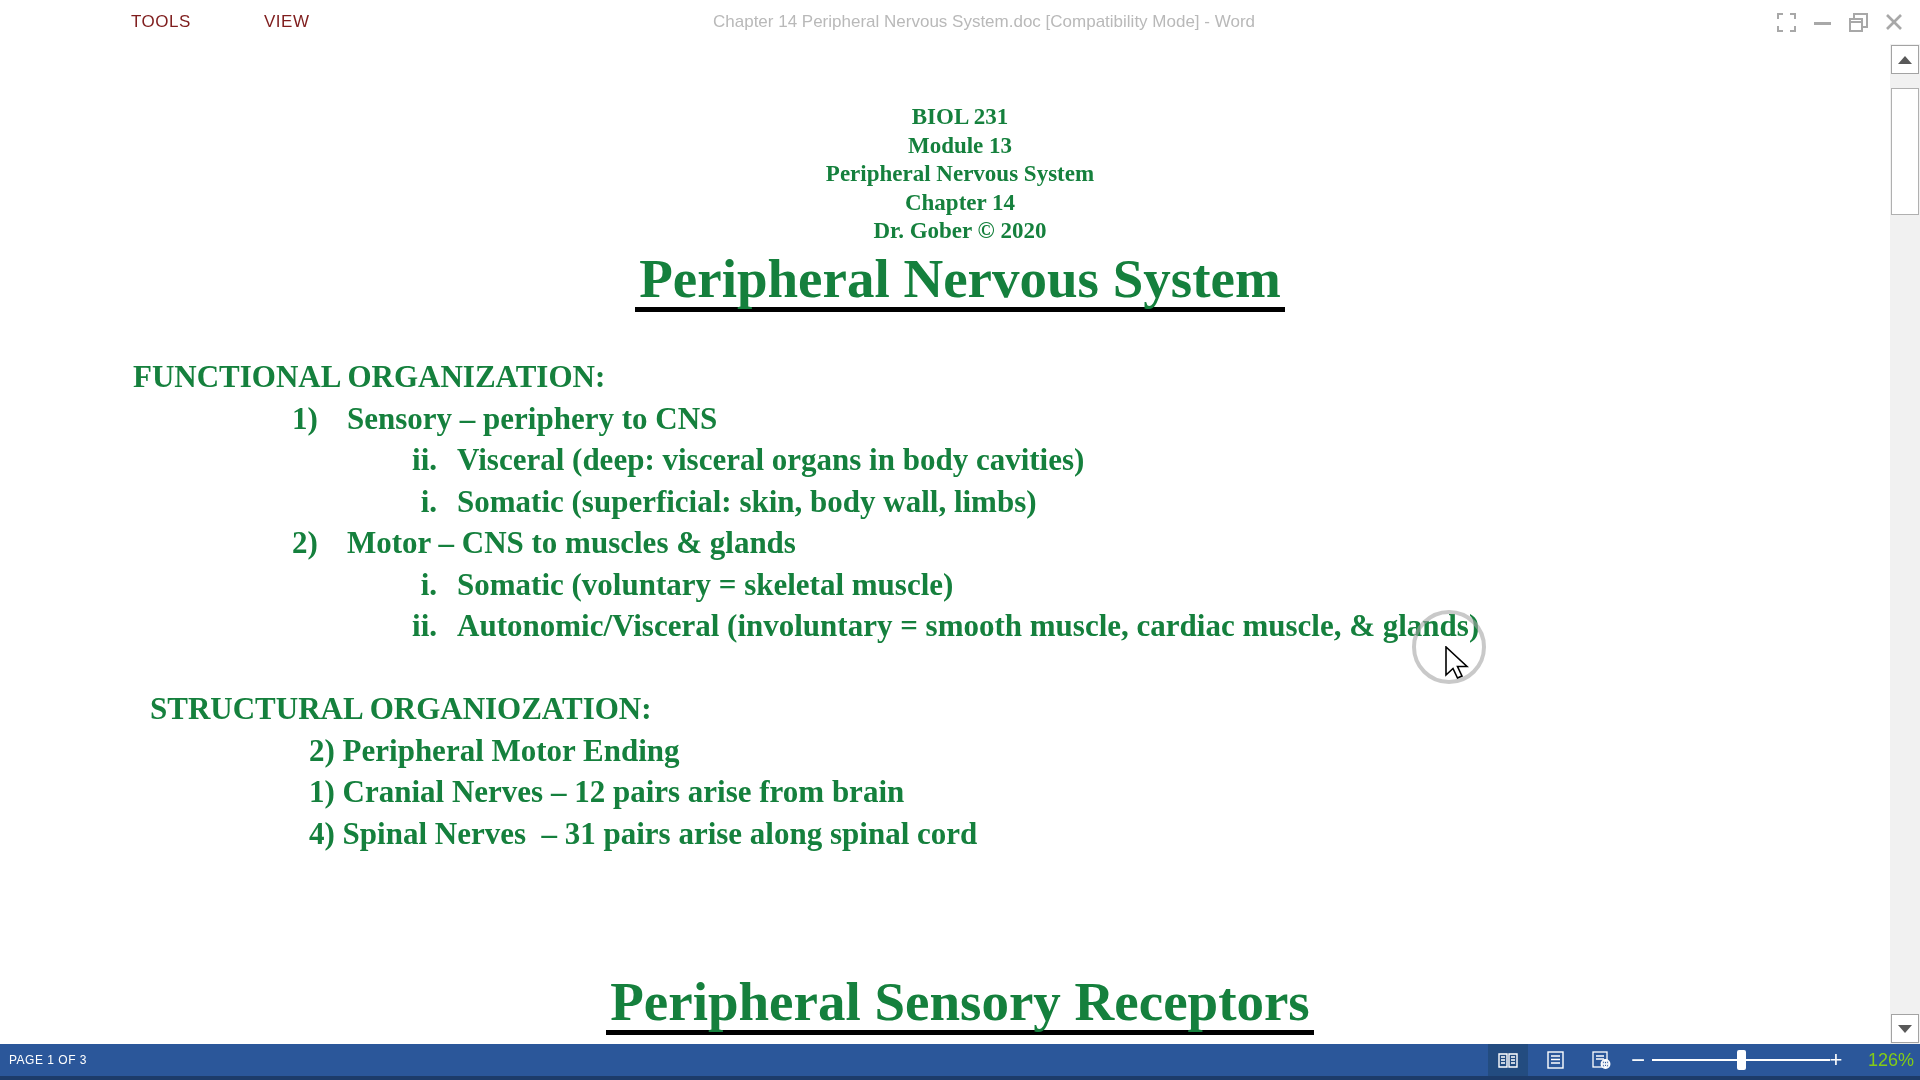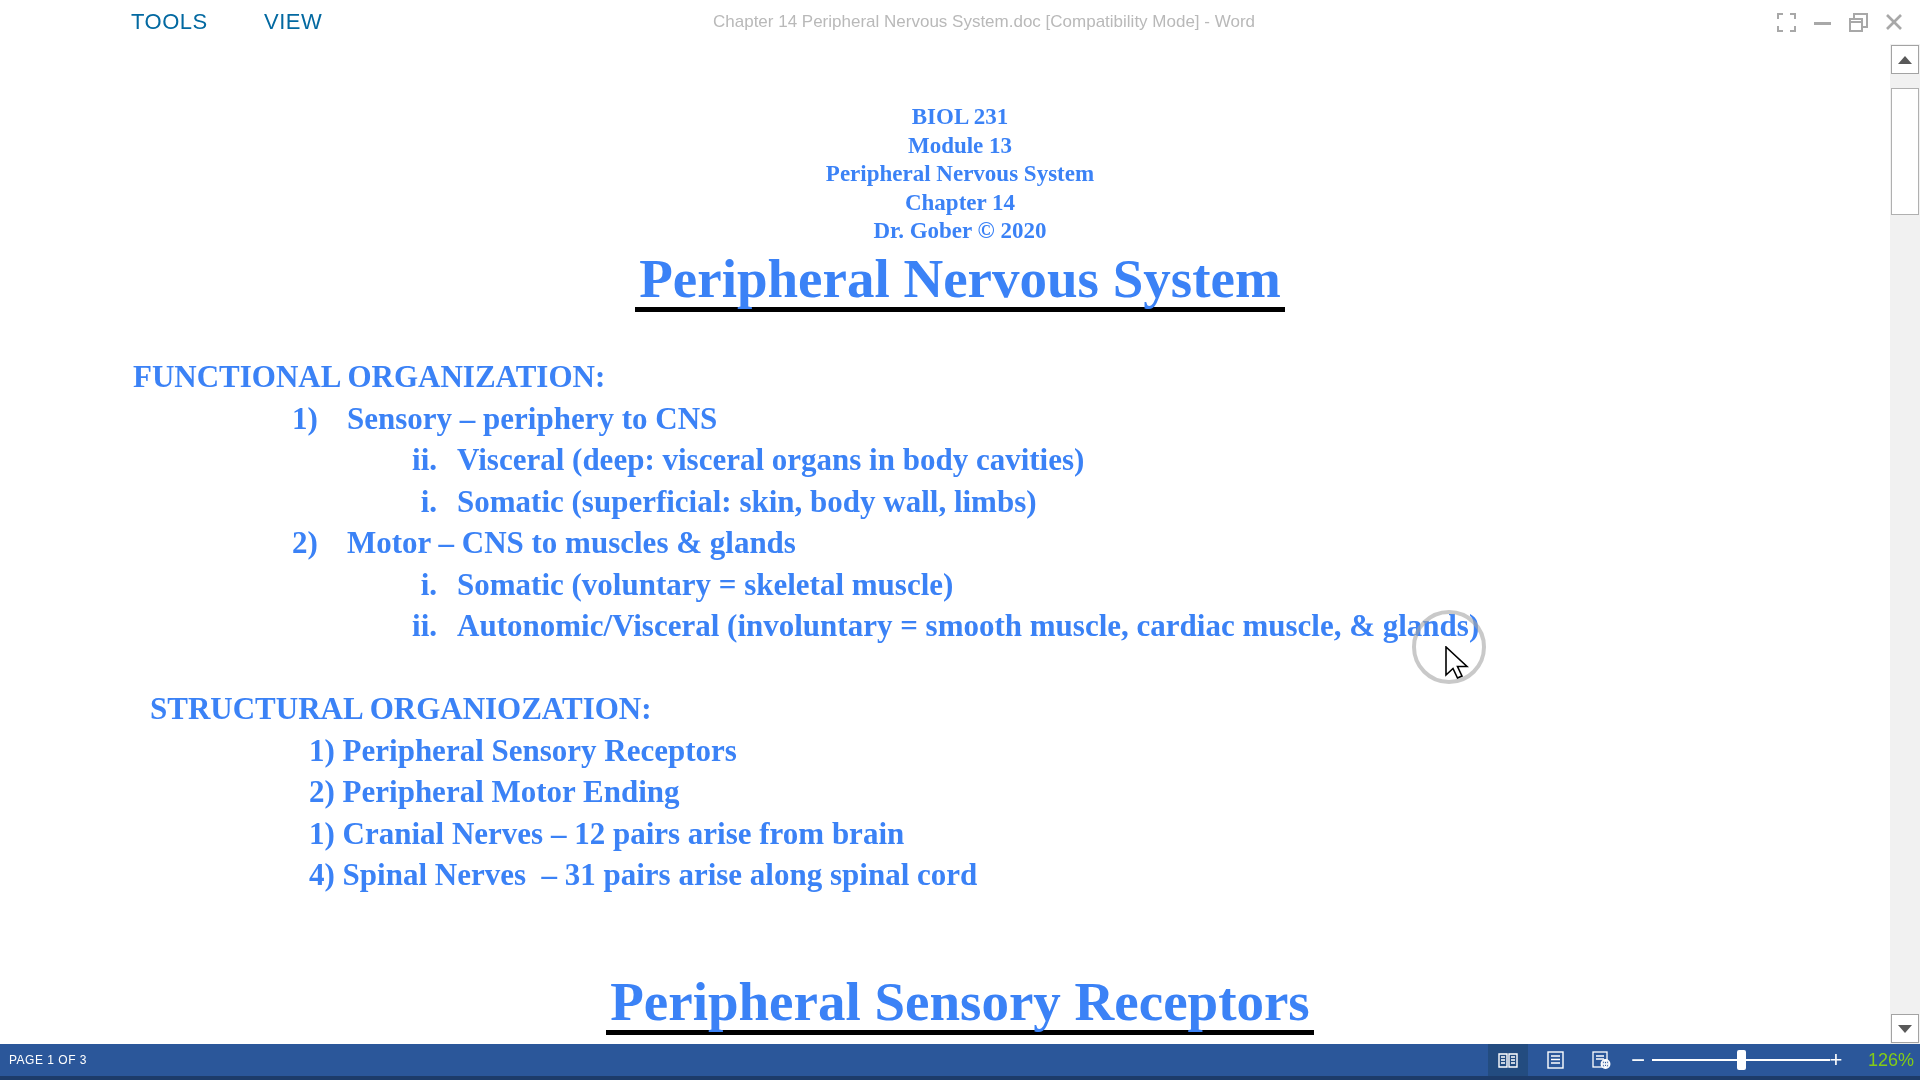--- a/index.html
+++ b/index.html
@@ -6,34 +6,34 @@
   html,body { width:1920px; height:1080px; overflow:hidden; background:#fff;
               font-family:"Liberation Sans", sans-serif; }
   .stage { position:relative; width:1920px; height:1080px; background:#fff; }
 
   
   .titlebar { position:absolute; top:0; left:0; width:1920px; height:44px; background:#fff; }
   .tab-file { position:absolute; left:0; top:0; width:103px; height:44px; background:#2b579a;
               color:#fff; font-size:17px; display:flex; align-items:center; justify-content:center;
               letter-spacing:.5px; cursor:default;margin-top:46px; }
   .tab-ghost { position:absolute; top:0; height:44px; display:flex; align-items:center;
-               color:#0369a1; font-size:22px; letter-spacing:.5px; }
+               color:#7f1d1d; font-size:17px; letter-spacing:.5px; }
   .tab-tools { left:131px; }
   .tab-view  { left:264px; }
   .win-title { position:absolute; left:0; top:0; width:1920px; height:44px; display:flex;
                align-items:center; justify-content:center; color:#b9b9b9; font-size:17px;
                pointer-events:none;margin-left:24px; }
   .win-controls { position:absolute; right:8px; top:0; height:44px; display:flex;
                   align-items:center; }
   .wc { width:36px; height:36px; display:flex; align-items:center; justify-content:center; }
 
   
   .doc { position:absolute; left:0; top:44px; width:1920px; height:1000px; background:#fff;
          overflow:hidden; font-family:"Liberation Serif","DejaVu Serif",serif; font-weight:700;
-         color:#3b82f6; }
+         color:#15803d; }
   .hdrblock { position:absolute; top:59px; left:0; width:1920px; text-align:center;
               font-size:23px; line-height:28.6px; }
   .h1wrap { position:absolute; top:207px; left:0; width:1920px; text-align:center; }
   .h2wrap { position:absolute; top:930px; left:0; width:1920px; text-align:center; }
   .bigh { display:inline-block; font-size:55px; line-height:55px; border-bottom:5px solid #000;
           padding:0 4px 1px 4px; }
   .txtblock { position:absolute; left:133px; font-size:31px; line-height:41.5px; }
   .func   { top:312px; }
   .struct { top:644px;margin-left:17px; }
   .row-l1 { padding-left:159px; }
@@ -144,21 +144,20 @@
           <div class="row-l2"><span class="mk">i.</span><span>Somatic (superficial: skin, body wall, limbs)</span></div>
           <div class="row-l1"><span class="mk">2)</span><span>Motor – CNS to muscles &amp; glands</span></div>
           <div class="row-l2"><span class="mk">i.</span><span>Somatic (voluntary = skeletal muscle)</span></div>
           <div class="row-l2"><span class="mk">ii.</span><span>Autonomic/Visceral (involuntary = smooth muscle, cardiac muscle, &amp; glands)</span></div>
         </div>
     </div>
 
     <div class="txtblock struct">
       <div>STRUCTURAL ORGANIOZATION:</div>
       <div id="struct-items">
-          <div class="sitem">1) Peripheral Sensory Receptors</div>
           <div class="sitem">2) Peripheral Motor Ending</div>
           <div class="sitem">1) Cranial Nerves – 12 pairs arise from brain</div>
           <div class="sitem">4) Spinal Nerves  – 31 pairs arise along spinal cord</div>
         </div>
     </div>
 
     <div class="h2wrap">
       <span class="bigh">Peripheral Sensory Receptors</span>
     </div>
 

